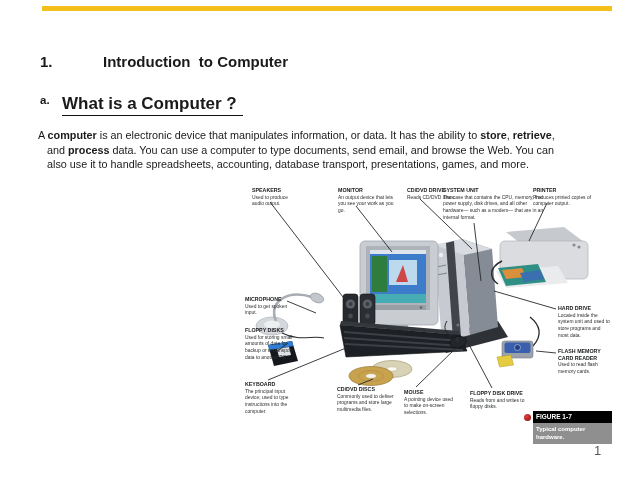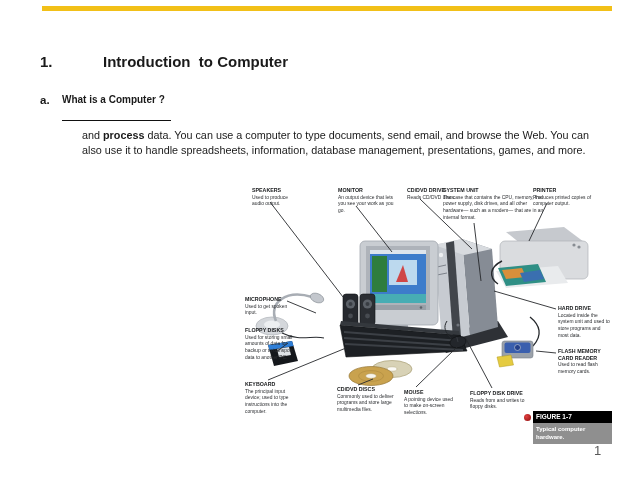--- a/index.html
+++ b/index.html
@@ -5,25 +5,25 @@
   html,body{margin:0;padding:0;}
   body{
     width:640px;height:480px;position:relative;overflow:hidden;
     background:#ffffff;color:#1a1a1a;
     font-family:"Liberation Sans", sans-serif;
   }
   .accent-bar{position:absolute;left:42px;top:6px;width:570px;height:5px;}
   .title-num{position:absolute;left:40px;top:53px;font-size:15px;font-weight:bold;}
   .title-text{position:absolute;left:103px;top:53px;font-size:15px;font-weight:bold;white-space:pre;}
   .section-letter{position:absolute;left:40px;top:94px;font-size:11.5px;font-weight:bold;}
-  .section-heading{position:absolute;left:62px;top:94px;font-size:10px;font-weight:bold;
-    border-bottom:1.5px solid #111;padding-right:6px;padding-bottom:15px;}
+  .section-heading{position:absolute;left:62px;top:94px;font-size:17px;font-weight:bold;
+    border-bottom:1.5px solid #111;padding-right:6px;padding-bottom:1px;}
   .paragraph{position:absolute;left:38px;top:128px;width:590px;font-size:10.8px;line-height:14.6px;}
   .pline{white-space:nowrap;}
-  .pline.indent{margin-left:44px;}
+  .pline.indent{margin-left:9px;}
   .b{font-weight:bold;}
 
   .diagram{position:absolute;left:240px;top:185px;width:385px;height:265px;}
   .diagram svg{position:absolute;left:0;top:0;}
   .dlabels{position:absolute;left:0;top:0;width:100%;height:100%;}
   .dlabel{position:absolute;}
   .dl-scale{transform:scale(.5);transform-origin:0 0;}
   .dl-scale h4{margin:0;font-size:10.6px;line-height:13px;font-weight:bold;color:#17191b;}
   .dl-scale p{margin:0;font-size:9.8px;line-height:13.4px;color:#2c2e31;}
 
@@ -41,22 +41,23 @@
 
 <div class="accent-bar" style="background: rgb(242, 192, 24);"></div>
 
 <span class="title-num">1.</span>
 <span class="title-text">Introduction  to Computer</span>
 
 <span class="section-letter">a.</span>
 <span class="section-heading">What is a Computer ?</span>
 
 <div class="paragraph">
+    <div class="pline"><span>A </span><span class="b">computer</span><span> is an electronic device that manipulates information, or data. It has the ability to </span><span class="b">store</span><span>, </span><span class="b">retrieve</span><span>,</span></div>
     <div class="pline indent"><span>and </span><span class="b">process</span><span> data. You can use a computer to type documents, send email, and browse the Web. You can</span></div>
-    <div class="pline indent"><span>also use it to handle spreadsheets, information, database management, presentations, games, and more.</span></div>
+    <div class="pline indent"><span>also use it to handle spreadsheets, accounting, database transport, presentations, games, and more.</span></div>
   </div>
 
 <div class="diagram">
   <svg viewBox="0 0 385 265" width="385" height="265">
 
     <polygon points="196,150 258,136 268,152 206,168" fill="#2e3136"></polygon>
 
     <g>
       <polygon points="222,54 252,64 258,142 230,150" fill="#868c95"></polygon>
       <polygon points="194,60 222,54 230,150 202,157" fill="#c7cbd1"></polygon>

